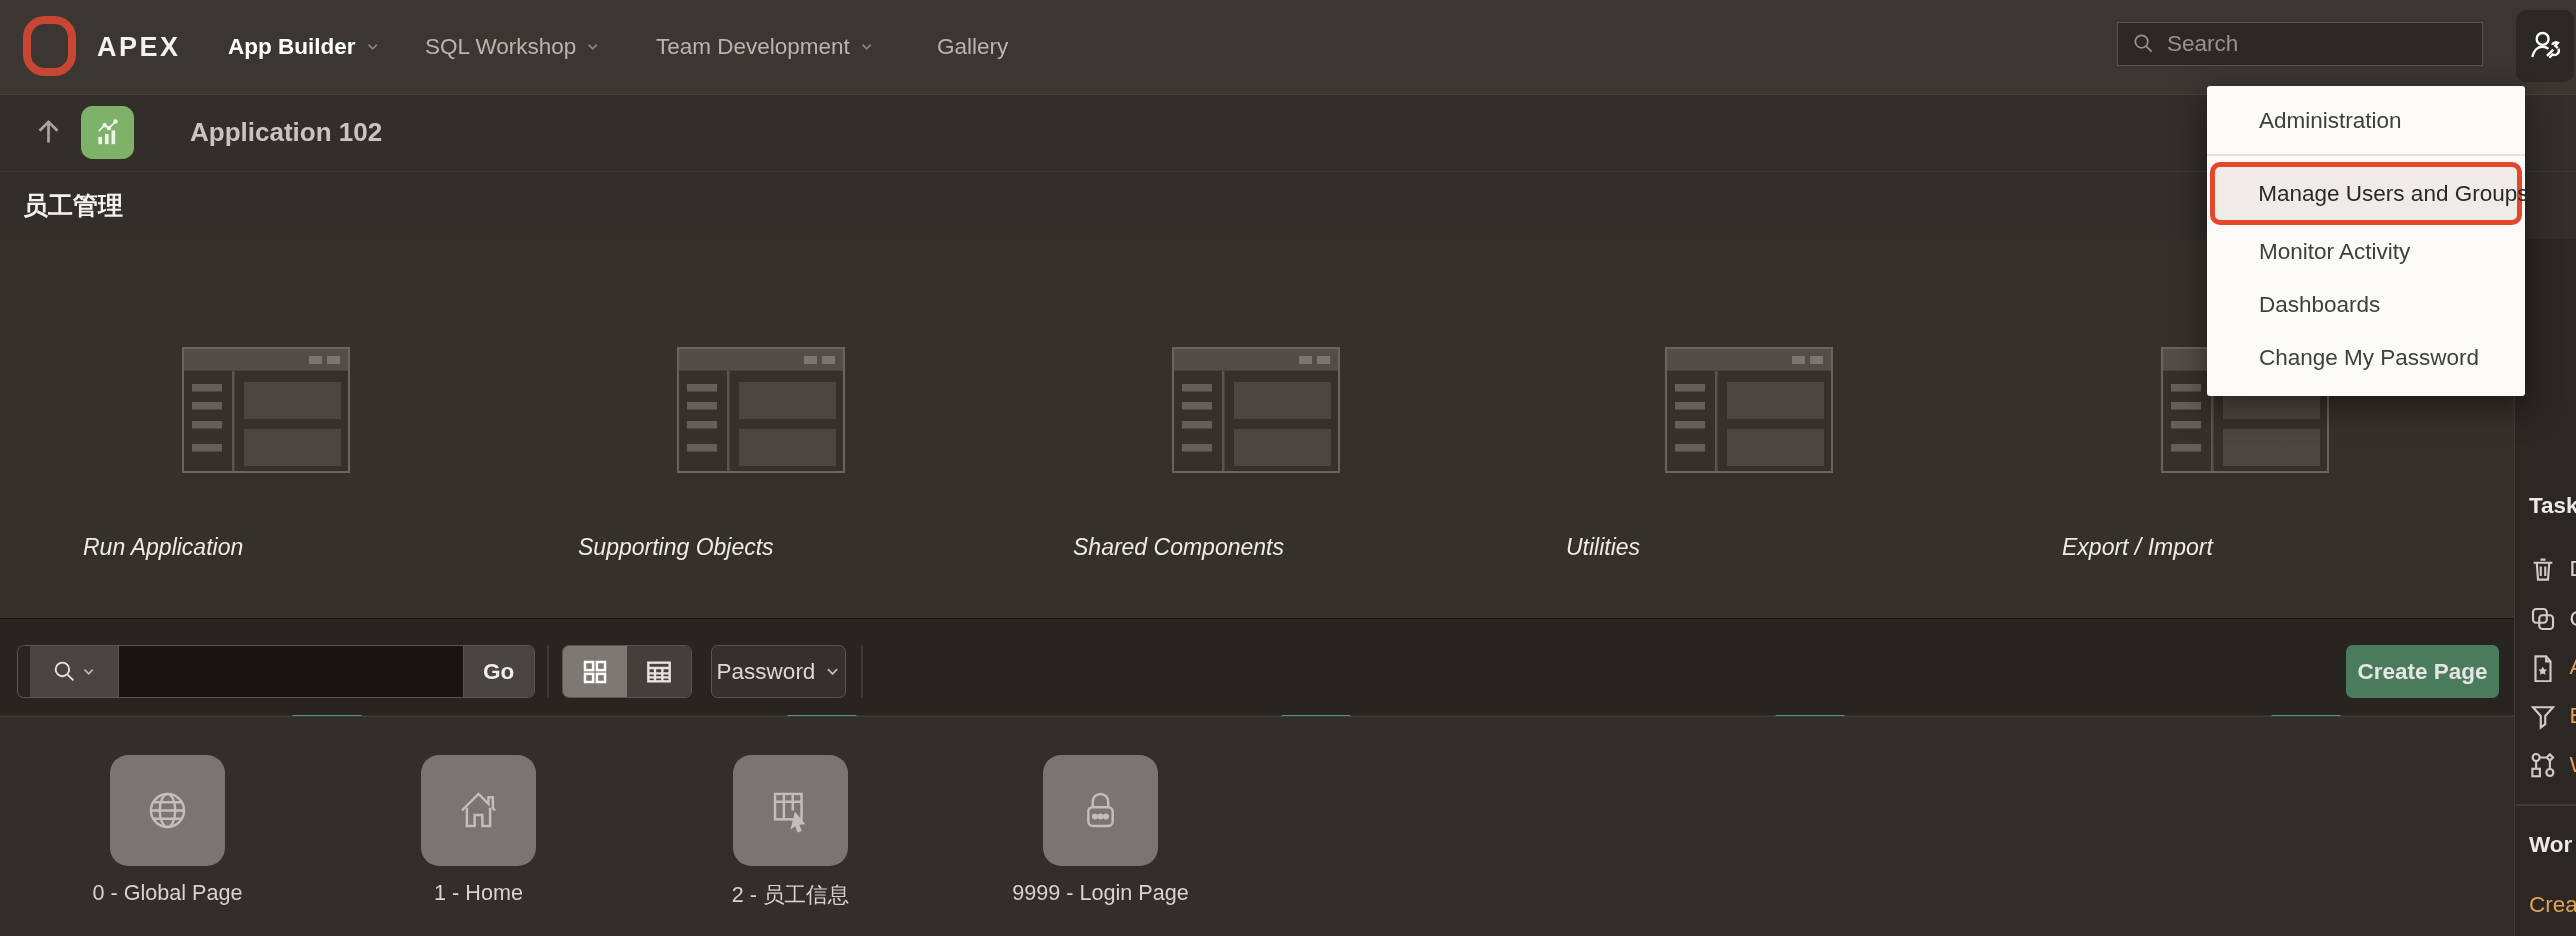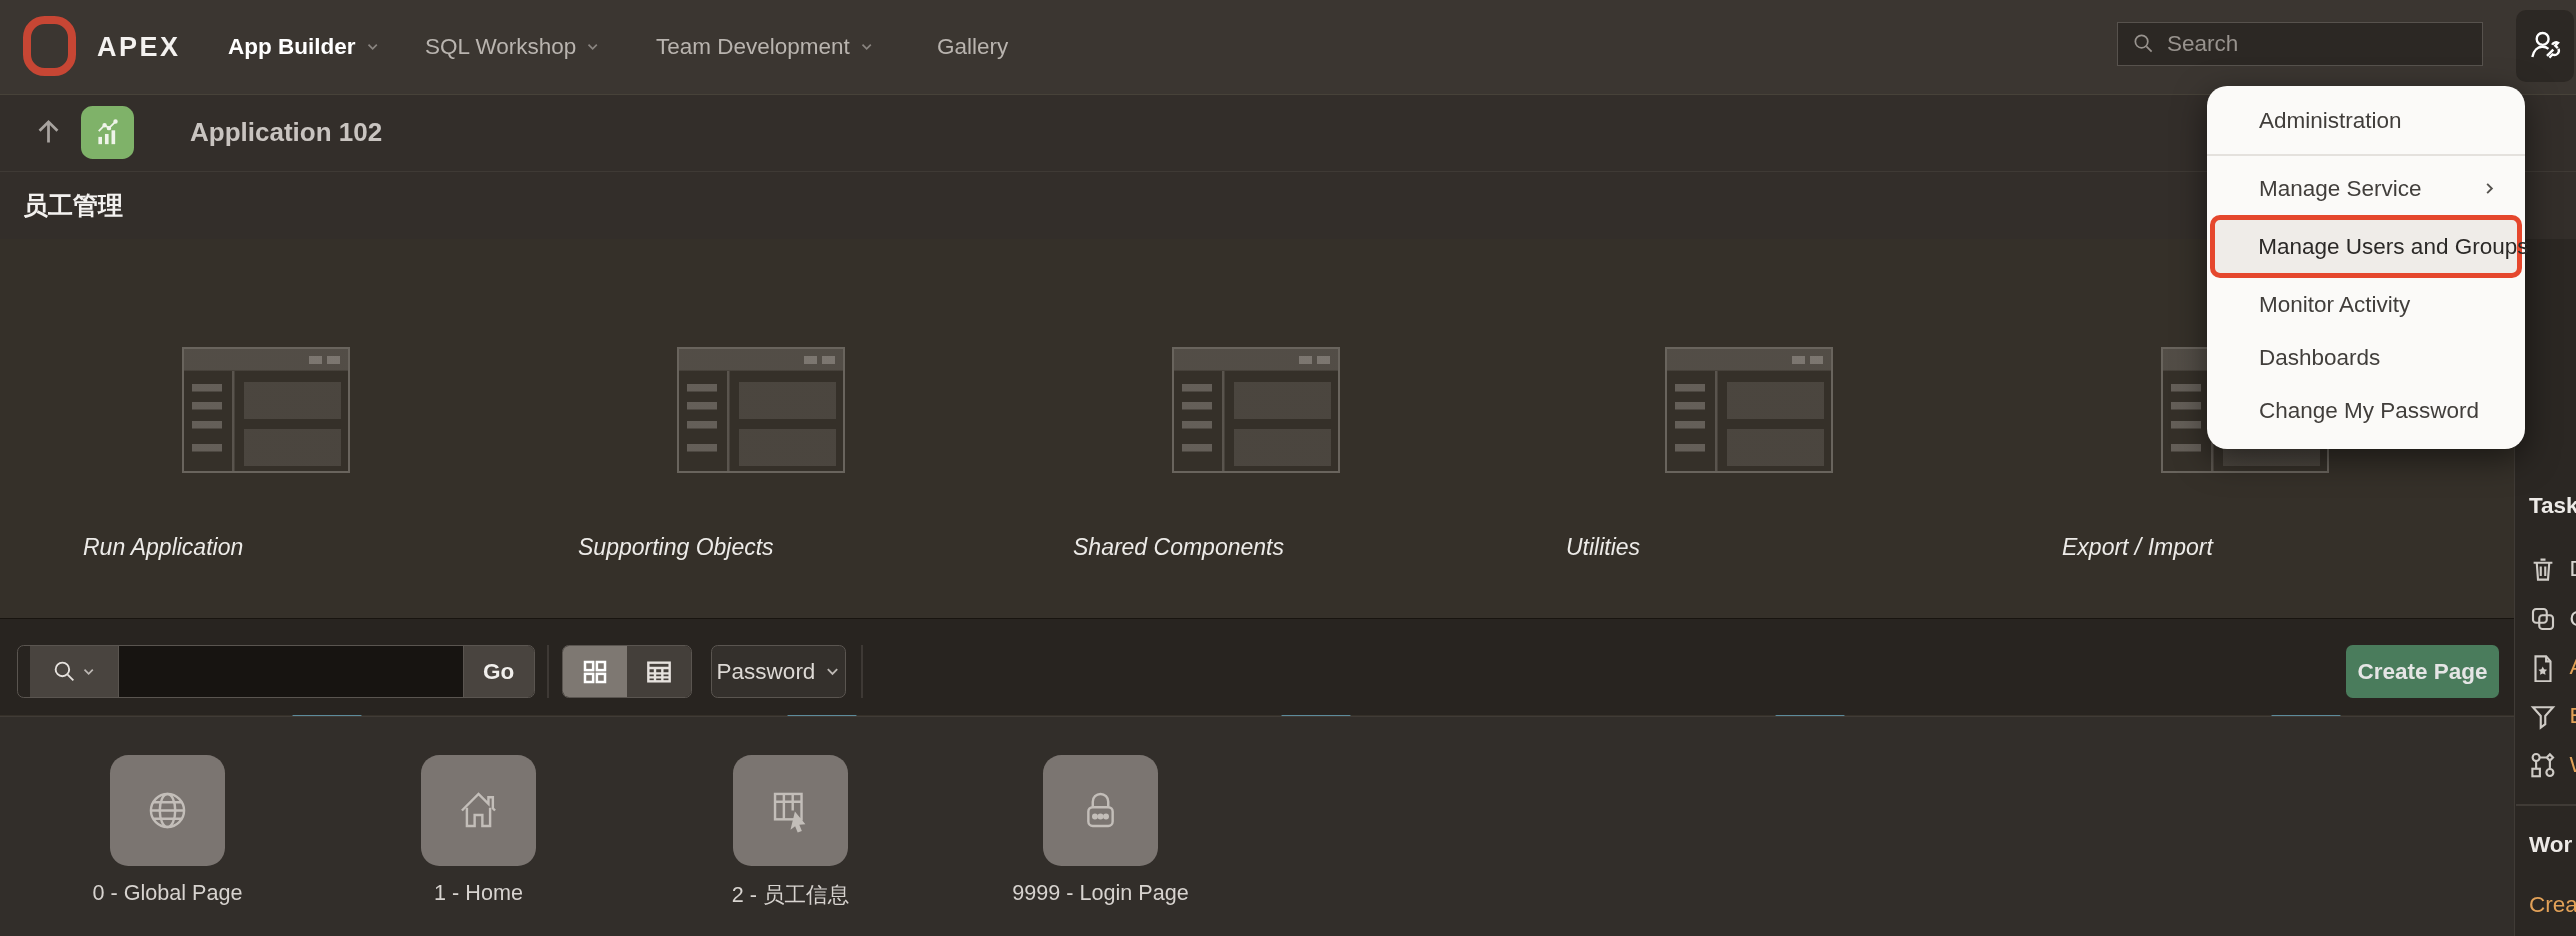--- a/index.html
+++ b/index.html
@@ -74,21 +74,21 @@
 
   
   .sidebar{left:2514px;top:239px;width:62px;height:698px;background:#2B2723;border-left:1.7px solid #403B36;box-sizing:border-box;}
   .sb-head{left:2529px;font-size:22.5px;font-weight:bold;color:#EDEAE7;}
   .sb-item{left:2528px;display:flex;align-items:center;gap:11.6px;cursor:pointer;}
   .sb-letter{font-size:22.5px;}
   .sb-div{left:2516px;width:60px;height:1.7px;background:#403B36;}
   .sb-link{left:2529px;font-size:22.5px;color:#E2A158;cursor:pointer;}
 
   
-  .menu{left:2207px;top:86px;width:318px;background:#FBFAF8;border-radius:20px;box-shadow:0 10px 33px rgba(0,0,0,.5);padding:8.3px 0 11.6px 0;z-index:20;}
+  .menu{left:2207px;top:86px;width:318px;background:#FBFAF8;border-radius:3px;box-shadow:0 10px 33px rgba(0,0,0,.5);padding:8.3px 0 11.6px 0;z-index:20;}
   .menu-item{height:53px;display:flex;align-items:center;padding-left:52px;padding-right:25px;font-size:22.5px;color:#413E3B;cursor:pointer;position:relative;}
   .menu-div{height:1.7px;background:#E4E1DD;margin:6.7px 0;}
   .menu-item .mchev{position:absolute;right:28px;}
   .menu-hl{margin:0 3.3px;height:53px;box-sizing:content-box;background:#EFECE8;border:5px solid #E5472D;border-radius:10px;display:flex;align-items:center;padding-left:43px;font-size:22.5px;color:#2B2927;cursor:pointer;}
 </style>
 </head>
 <body>
 
 <div class="abs topbar">
   <div class="abs oracle-logo"></div>
@@ -338,24 +338,18 @@
   </svg>
   <span class="sb-letter nowrap" style="color:#E2A158">W</span>
 </div>
 <div class="abs sb-div" style="top:804px"></div>
 <div class="abs sb-head nowrap" style="top:832px">Wor</div>
 <div class="abs sb-link nowrap" style="top:892px">Crea</div>
 
 <div class="abs menu">
   <div class="menu-item nowrap">Administration</div>
   <div class="menu-div"></div>
-  <div class="menu-item nowrap">
-    <span>Manage Service</span>
-    <svg class="mchev" width="15" height="15" viewBox="0 0 16 16">
-        <path d="M5.5 3l5 5-5 5" fill="none" stroke="#55524E" stroke-width="2"></path>
-      </svg>
-  </div>
   <div class="menu-hl nowrap">Manage Users and Groups</div>
   <div class="menu-item nowrap">Monitor Activity</div>
   <div class="menu-item nowrap">Dashboards</div>
   <div class="menu-item nowrap">Change My Password</div>
 </div>
 
 
 </body></html>

